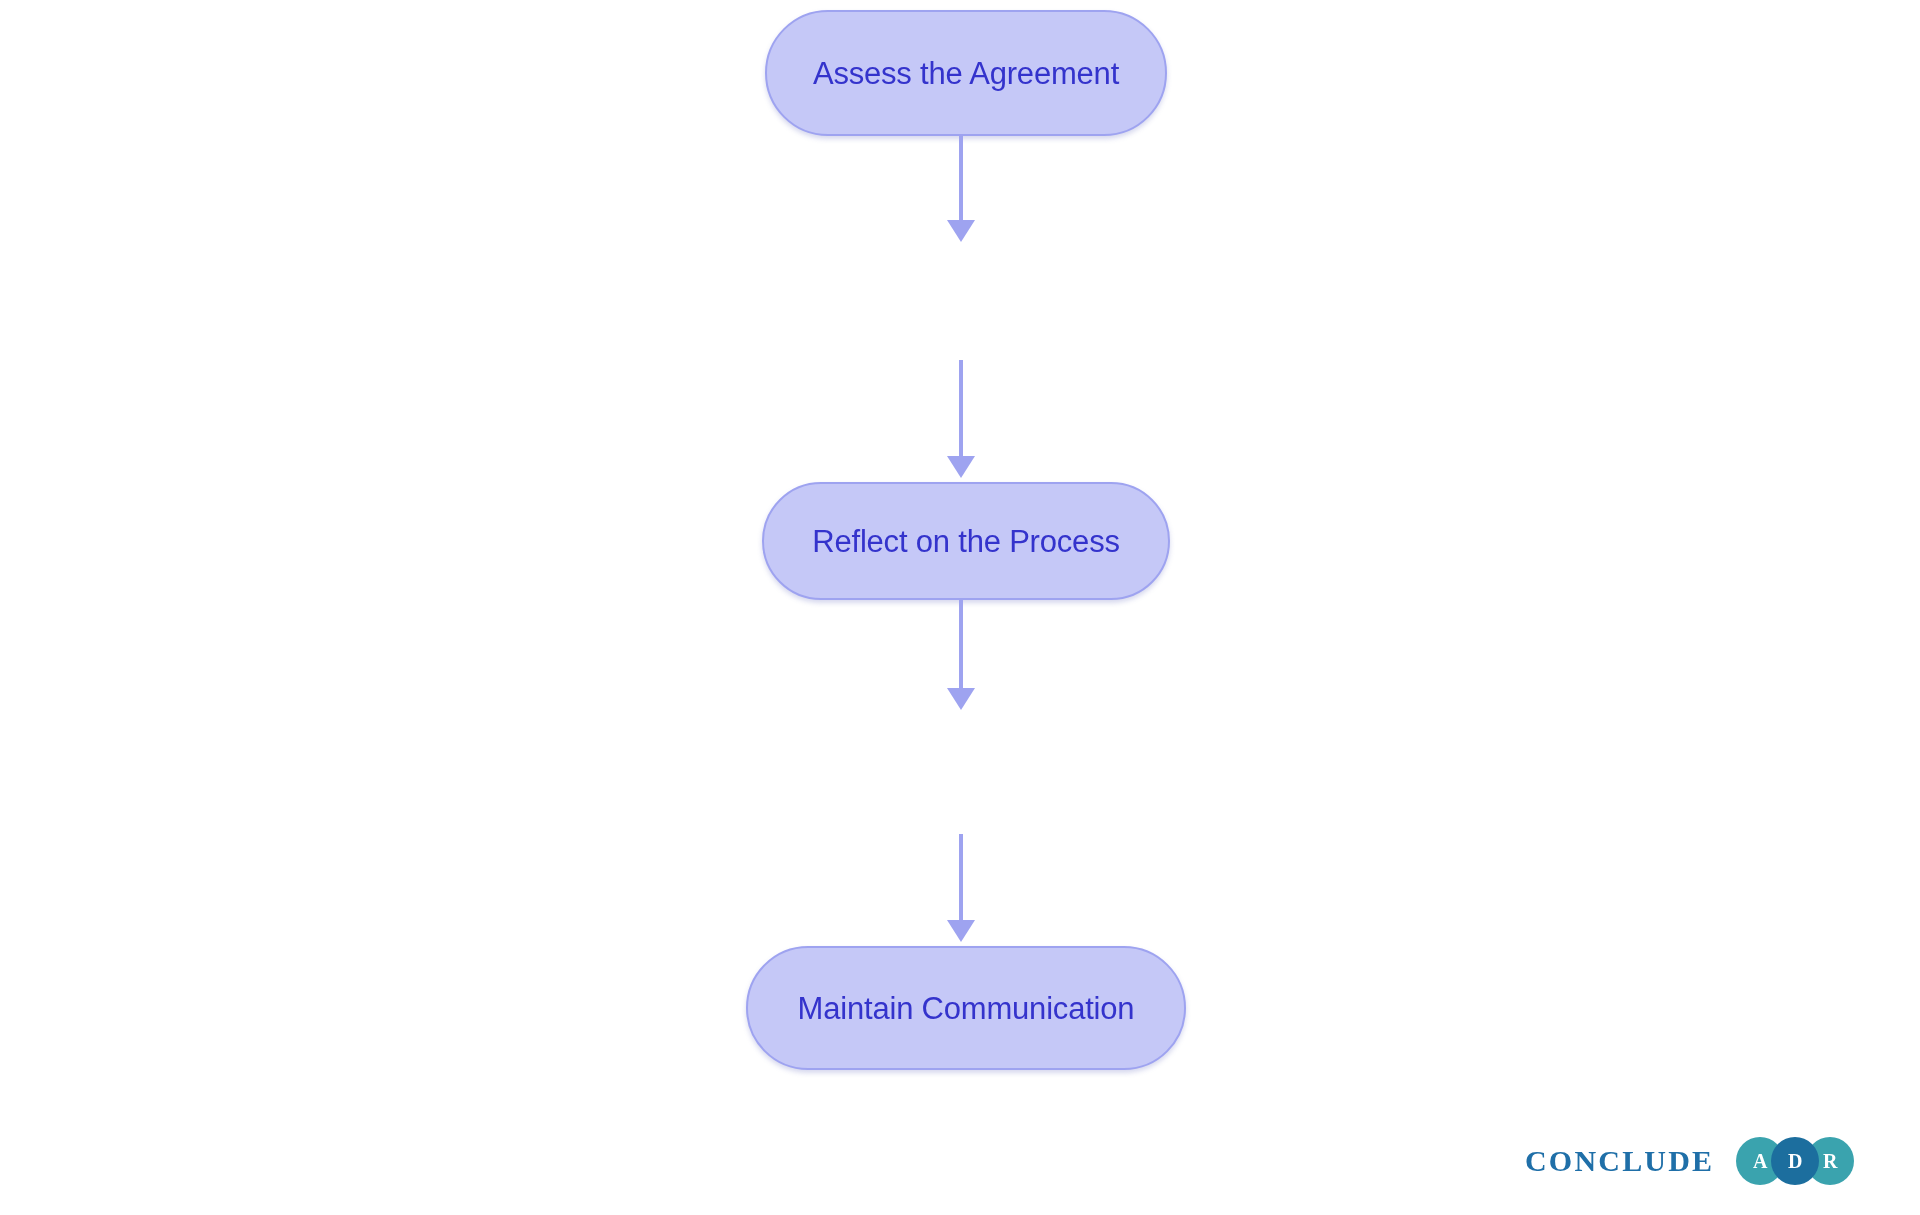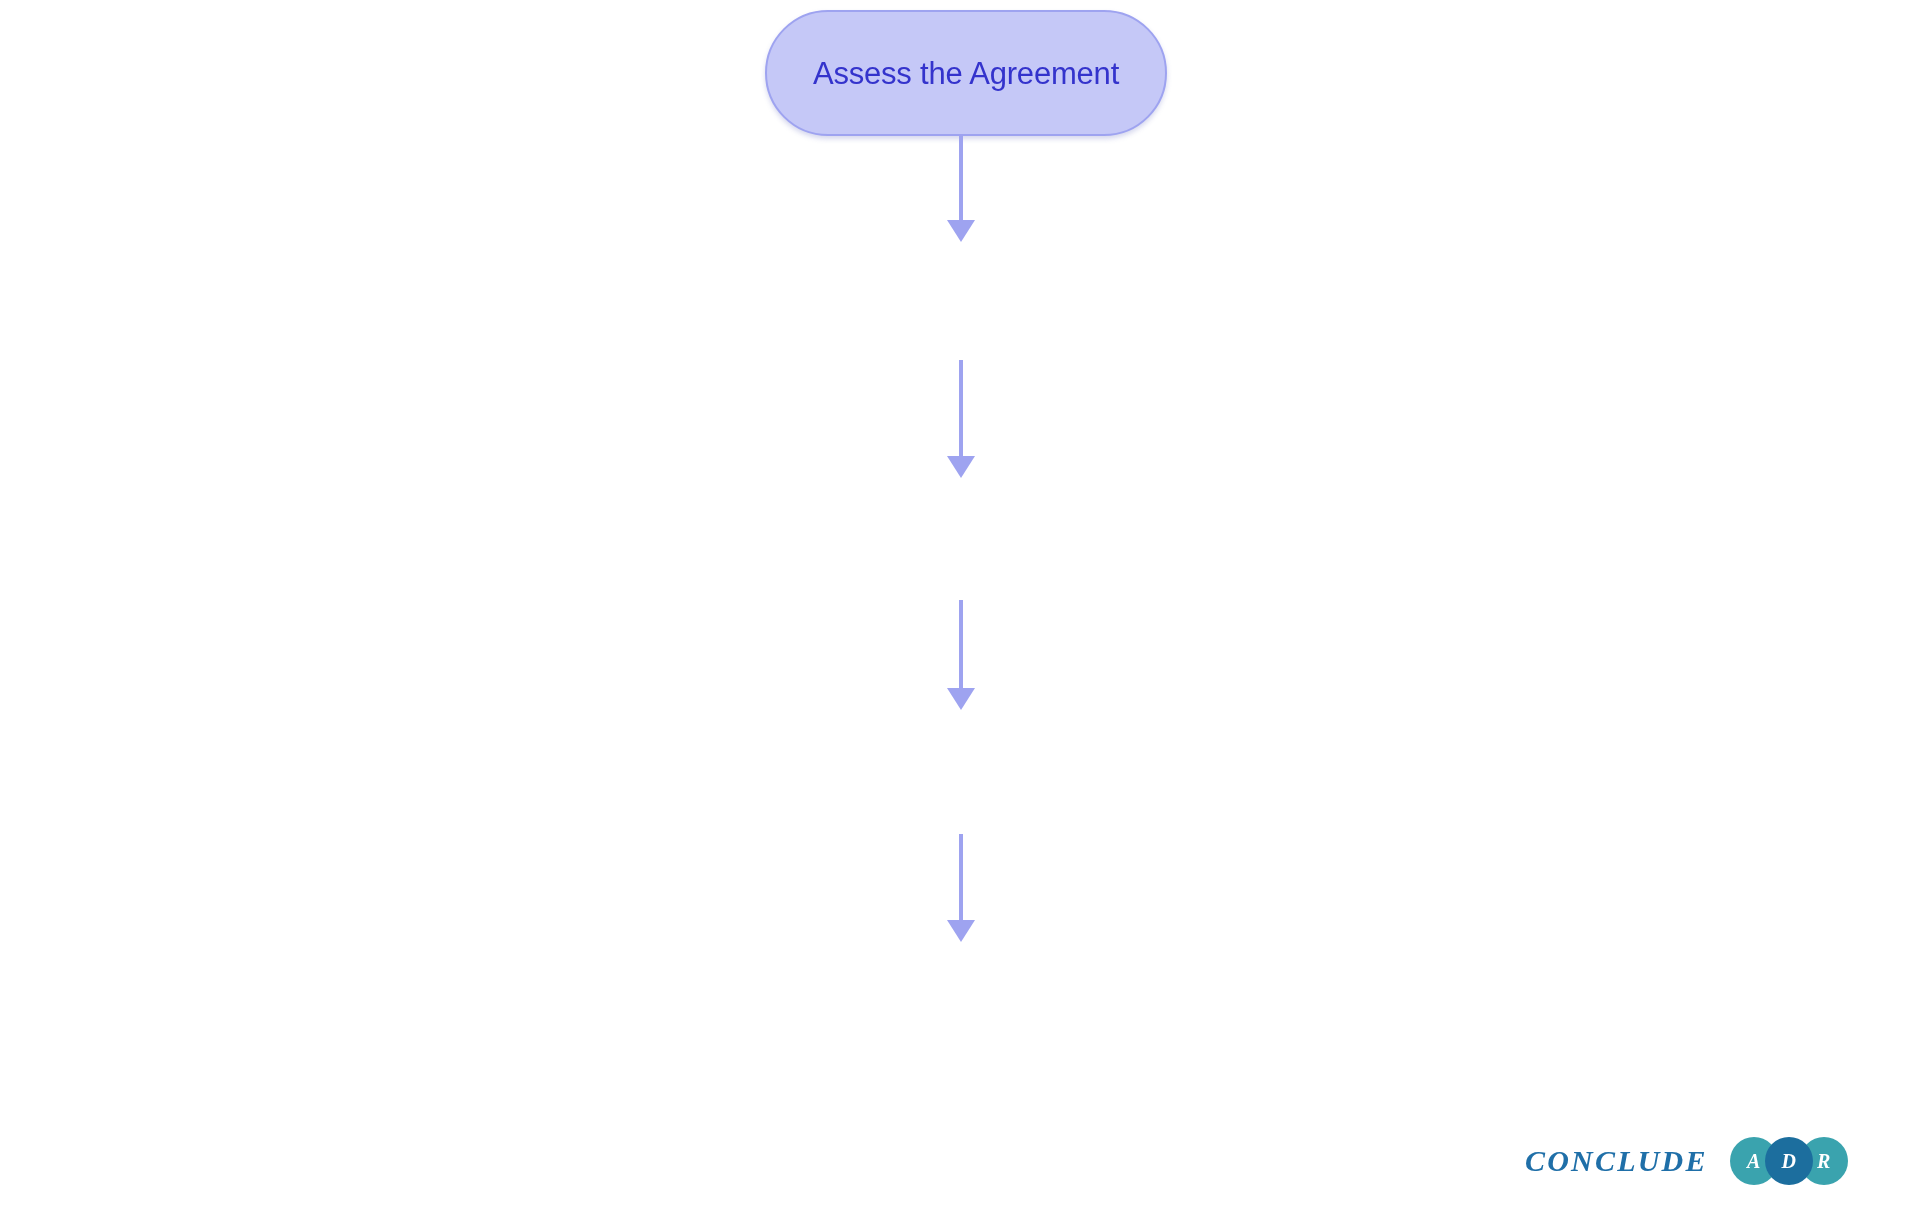--- a/index.html
+++ b/index.html
@@ -81,21 +81,20 @@
 
   
   #brand-logo {
     position: absolute;
     left: 1525px;
     top: 1130px;
     height: 62px;
     display: flex;
     align-items: center;
     gap: 22px;
-    font-style: italic;
   }
   .brand-word {
     color: #1f6fa8;
     font-family: "Liberation Serif", serif;
     font-size: 30px;
     font-weight: 700;
     letter-spacing: 2.2px;
     line-height: 1;
     white-space: nowrap;
   }
@@ -132,28 +131,34 @@
     <span class="node-label">Assess the Agreement</span>
   </div>
 
   <div class="arrow arrow-1"></div>
   <div class="arrow-head head-1"></div>
 
 
   <div class="arrow arrow-2"></div>
   <div class="arrow-head head-2"></div>
 
+  <div class="node node-3">
+    <span class="node-label">Reflect on the Process</span>
+  </div>
 
   <div class="arrow arrow-3"></div>
   <div class="arrow-head head-3"></div>
 
 
   <div class="arrow arrow-4"></div>
   <div class="arrow-head head-4"></div>
 
+  <div class="node node-5">
+    <span class="node-label">Maintain Communication</span>
+  </div>
 
   <div id="brand-logo">
     <span class="brand-word">CONCLUDE</span>
     <span class="brand-marks">
       <span class="brand-circle circle-a">A</span>
       <span class="brand-circle circle-d">D</span>
       <span class="brand-circle circle-r">R</span>
     </span>
   </div>
 

